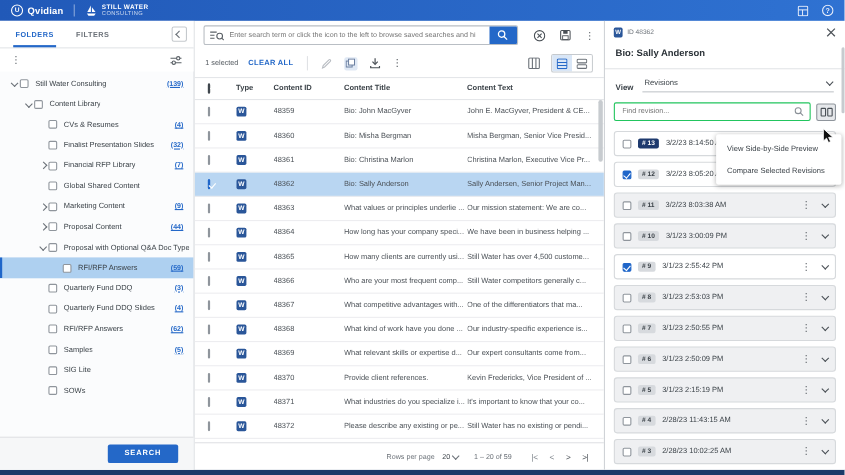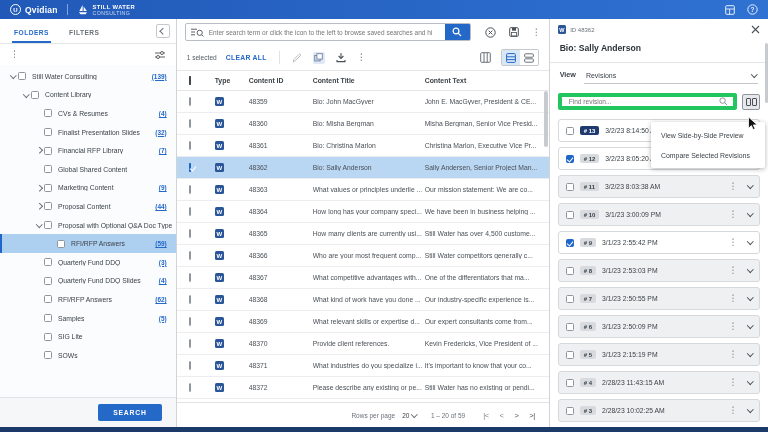--- a/index.html
+++ b/index.html
@@ -73,26 +73,26 @@
   .foot-range{margin:0 18px 0 14px;color:#6b7178;}
   .pg-nav{display:flex;gap:11px;font-size:7.5px;color:#7d838a;letter-spacing:-.5px;}
   .pg-nav .en{color:#4a5056;}
   .vscroll{position:absolute;right:1px;top:72px;width:4px;height:56px;background:#c7cbcf;border-radius:2px;}
   
   .panel{width:220px;background:#fff;display:flex;flex-direction:column;position:relative;}
   .p-hdr{height:17px;display:flex;align-items:center;padding:4px 8px 0;gap:4px;}
   .p-id{font-size:6px;color:#6b7178;}
   .p-close{margin-left:auto;color:#4a5056;}
   .p-title{font-size:8.6px;font-weight:bold;color:#2b3238;padding:7px 10px 9px;border-bottom:1px solid #e3e5e8;}
-  .viewrow{display:flex;align-items:flex-start;padding:7px 10px 5px;gap:8px;}
+  .viewrow{display:flex;align-items:flex-end;padding:7px 10px 5px;gap:8px;}
   .view-label{font-size:7.2px;font-weight:bold;color:#3b4248;}
   .view-select{flex:1;display:flex;align-items:center;font-size:7px;color:#3b4248;border-bottom:1px solid #c2c6ca;padding:2px 2px 4px;}
   .view-select .chev{margin-left:auto;border-color:#4a5056;}
   .findrow{display:flex;align-items:center;padding:4px 8px 6px;gap:5px;}
-  .findbox{flex:1;height:17px;border:4px solid #22c55e;border-radius:2px;display:flex;align-items:center;padding:0 5px;background:#fff;}
+  .findbox{flex:1;height:17px;border:1px solid #22c55e;border-radius:2px;display:flex;align-items:center;padding:0 5px;background:#fff;}
   .findbox input{flex:1;border:0;outline:0;font-size:6.6px;font-family:inherit;color:#3b4248;min-width:0;background:transparent;}
   .sbs-btn{width:18px;height:16px;border:1px solid #8f959c;border-radius:2px;background:#e6e8eb;display:flex;align-items:center;justify-content:center;gap:1px;flex:none;}
   .sbs-btn i{display:block;width:5px;height:8px;border:1px solid #4a5056;border-radius:1px;}
   .rev-list{flex:1;overflow:hidden;padding:3px 8px 0;}
   .rev{display:flex;align-items:center;gap:6px;height:23px;border:1px solid #d6d9dc;border-radius:3px;background:#eff0f2;padding:0 7px;margin-bottom:5px;font-size:6.8px;color:#3b4248;}
   .rev.hl{background:#fff;}
   .badge{font-size:6px;font-weight:bold;background:#d7dade;color:#3b4248;padding:1.5px 4px;border-radius:2px;min-width:16px;text-align:center;flex:none;}
   .badge.dark{background:#1e3a6e;color:#fff;}
   .rev-date{white-space:nowrap;}
   .rev-right{margin-left:auto;display:flex;align-items:center;gap:10px;}

